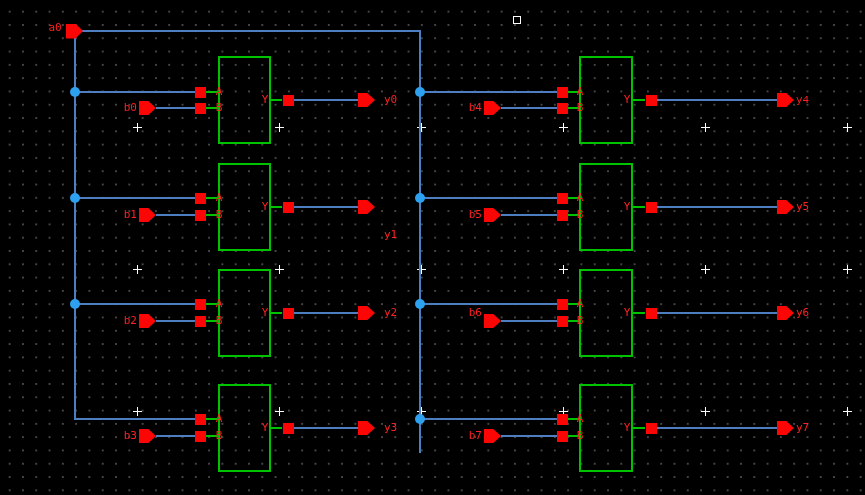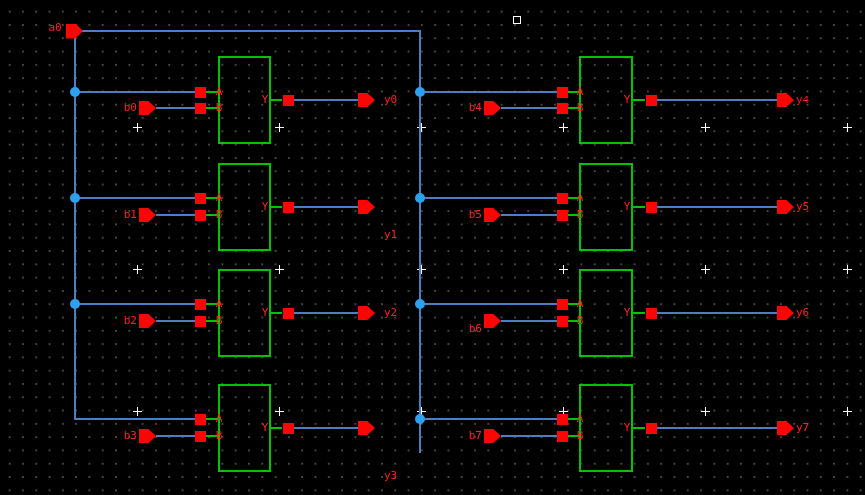--- a/index.html
+++ b/index.html
@@ -115,21 +115,21 @@
     <div class="gatebox" style="left: 218px; top: 384px; width: 53px; height: 88px;"></div>
     <div class="pin" style="left: 194.5px; top: 413.5px;"></div>
     <div class="pin" style="left: 194.5px; top: 430.5px;"></div>
     <div class="pin" style="left: 282.5px; top: 422.5px;"></div>
     <div class="lbl center" style="left: 219px; top: 419px;">A</div>
     <div class="lbl center" style="left: 219px; top: 436px;">B</div>
     <div class="lbl center" style="left: 265px; top: 428px;">Y</div>
     <div class="port right-tip" style="left: 139px; top: 429px; width: 17px; height: 14px;"></div>
     <div class="lbl rvcenter" style="left: 137px; top: 436px;">b3</div>
     <div class="port right-tip" style="left: 358px; top: 421px; width: 17px; height: 14px;"></div>
-    <div class="lbl vcenter" style="left: 384px; top: 428px; margin-top: 48px;">y3</div>
+    <div class="lbl vcenter" style="left: 384px; top: 428px;">y3</div>
     <div class="wire" style="left: 420px; top: 91px; width: 137px; height: 2px;"></div>
     <div class="wire" style="left: 501px; top: 107px; width: 56px; height: 2px;"></div>
     <div class="wire" style="left: 657px; top: 99px; width: 120px; height: 2px;"></div>
     <div class="stub" style="left: 567px; top: 91px; width: 12px; height: 2px;"></div>
     <div class="stub" style="left: 567px; top: 107px; width: 12px; height: 2px;"></div>
     <div class="stub" style="left: 633px; top: 99px; width: 12px; height: 2px;"></div>
     <div class="gatebox" style="left: 579px; top: 56px; width: 54px; height: 88px;"></div>
     <div class="pin" style="left: 556.5px; top: 86.5px;"></div>
     <div class="pin" style="left: 556.5px; top: 102.5px;"></div>
     <div class="pin" style="left: 645.5px; top: 94.5px;"></div>
@@ -164,21 +164,21 @@
     <div class="stub" style="left: 567px; top: 320px; width: 12px; height: 2px;"></div>
     <div class="stub" style="left: 633px; top: 312px; width: 12px; height: 2px;"></div>
     <div class="gatebox" style="left: 579px; top: 269px; width: 54px; height: 88px;"></div>
     <div class="pin" style="left: 556.5px; top: 298.5px;"></div>
     <div class="pin" style="left: 556.5px; top: 315.5px;"></div>
     <div class="pin" style="left: 645.5px; top: 307.5px;"></div>
     <div class="lbl center" style="left: 580px; top: 304px;">A</div>
     <div class="lbl center" style="left: 580px; top: 321px;">B</div>
     <div class="lbl center" style="left: 627px; top: 313px;">Y</div>
     <div class="port right-tip" style="left: 484px; top: 314px; width: 17px; height: 14px;"></div>
-    <div class="lbl rvcenter" style="left: 482px; top: 329px;">b6</div>
+    <div class="lbl rvcenter" style="left: 482px; top: 313px;">b6</div>
     <div class="port right-tip" style="left: 777px; top: 306px; width: 17px; height: 14px;"></div>
     <div class="lbl vcenter" style="left: 796px; top: 313px;">y6</div>
     <div class="wire" style="left: 420px; top: 418px; width: 137px; height: 2px;"></div>
     <div class="wire" style="left: 501px; top: 435px; width: 56px; height: 2px;"></div>
     <div class="wire" style="left: 657px; top: 427px; width: 120px; height: 2px;"></div>
     <div class="stub" style="left: 567px; top: 418px; width: 12px; height: 2px;"></div>
     <div class="stub" style="left: 567px; top: 435px; width: 12px; height: 2px;"></div>
     <div class="stub" style="left: 633px; top: 427px; width: 12px; height: 2px;"></div>
     <div class="gatebox" style="left: 579px; top: 384px; width: 54px; height: 88px;"></div>
     <div class="pin" style="left: 556.5px; top: 413.5px;"></div>

